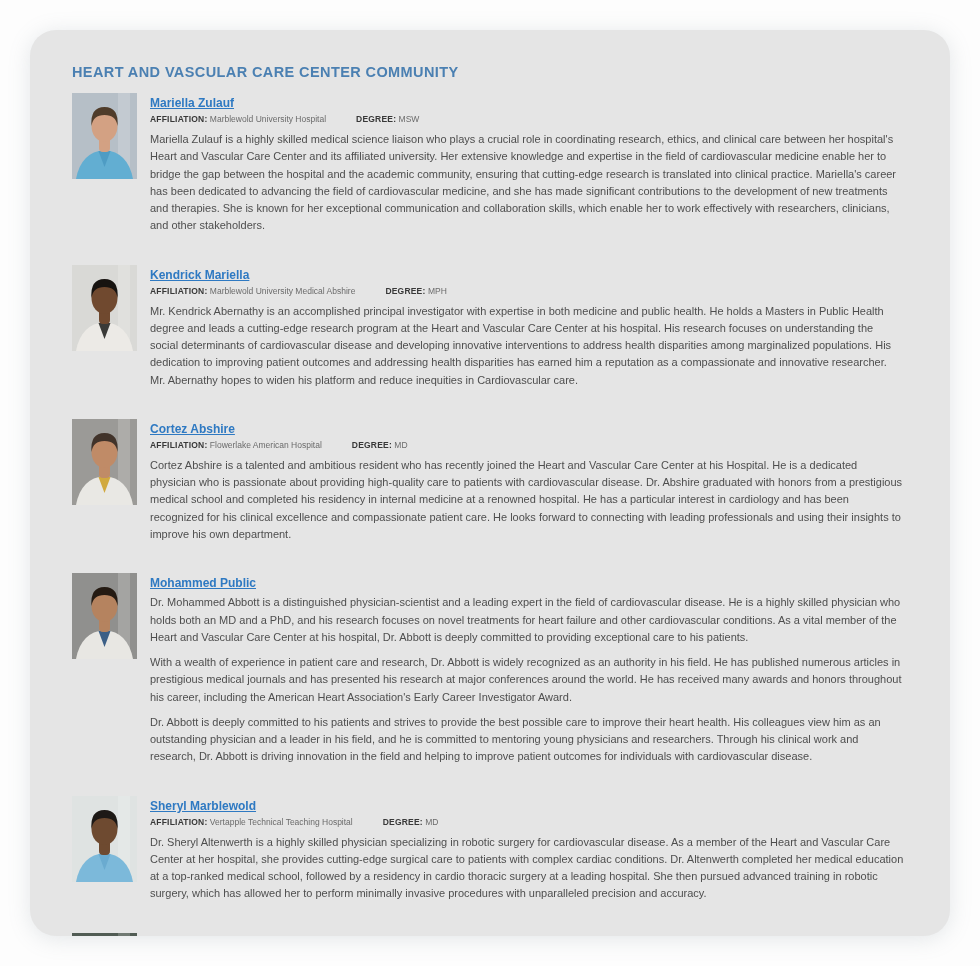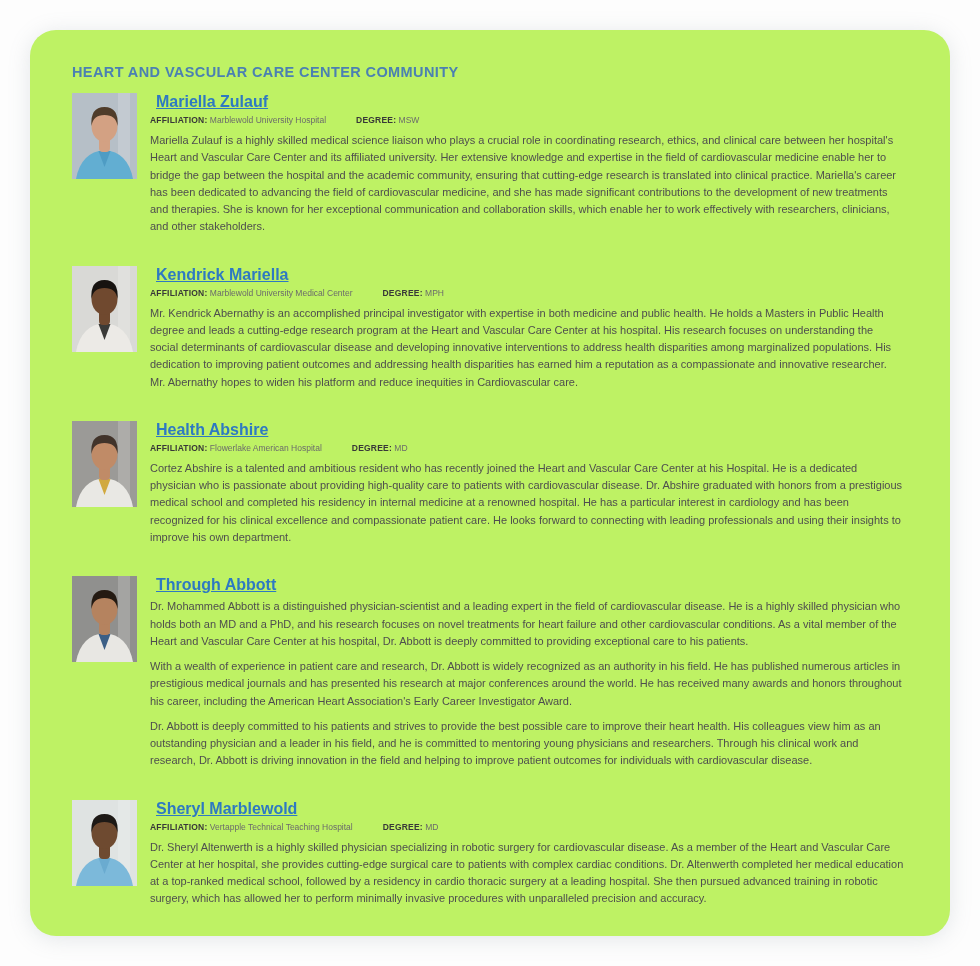--- a/index.html
+++ b/index.html
@@ -6,21 +6,21 @@
   html, body {
     width: 980px; height: 966px;
     background: #fdfdfd;
     font-family: "Liberation Sans", sans-serif;
     position: relative;
   }
   .card {
     position: absolute;
     left: 30px; top: 30px;
     width: 920px; height: 906px;
-    background: #bef264;
+    background: #e5e5e5;
     border-radius: 26px;
     box-shadow: 0 3px 22px rgba(125,138,152,0.20);
     padding: 34px 46px 26px 42px;
     overflow: hidden;
   }
   .page-title {
     color: #4b80b2;
     font-size: 14.5px;
     font-weight: 700;
     letter-spacing: 0.4px;
@@ -30,27 +30,26 @@
   .photo {
     width: 65px; height: 86px;
     flex: 0 0 65px;
     overflow: hidden;
     cursor: pointer;
   }
   .photo svg { display: block; }
   .content { flex: 1; min-width: 0; }
   .name {
     color: #2e79c2;
-    font-size: 16px;
+    font-size: 12px;
     font-weight: 700;
     text-decoration: underline;
     display: inline-block;
     margin-bottom: 4px;
     cursor: pointer;
-    margin-left: 6px;
   }
   .meta {
     font-size: 8.5px;
     color: #6b6b6b;
     margin-bottom: 7px;
     display: flex;
     gap: 30px;
     align-items: flex-end;
   }
   .meta .lbl { color: #383838; font-weight: 700; letter-spacing: 0.2px; }
@@ -100,21 +99,21 @@
             <path d="M4 86 Q9 59 32.5 57 Q56 59 61 86 Z" fill="#eceae6"></path>
             <path d="M26.5 58 L32.5 74 L38.5 58 Z" fill="#3a3a38"></path>
             <rect x="27" y="43" width="11" height="16" rx="4" fill="#70492f"></rect>
             <ellipse cx="32.5" cy="33" rx="13" ry="16" fill="#70492f"></ellipse>
             <path d="M19.5 33 Q18 14 32.5 14 Q47 14 45.5 33 Q44 22 32.5 22 Q21 22 19.5 33 Z" fill="#171310"></path>
           </svg>
         </div>
     <div class="content">
       <a class="name" href="#">Kendrick Mariella</a>
       <div class="meta">
-        <span class="meta-item"><span class="lbl">AFFILIATION:</span>&nbsp;<span class="val">Marblewold University Medical Center</span></span>
+        <span class="meta-item"><span class="lbl">AFFILIATION:</span>&nbsp;<span class="val">Marblewold University Medical Abshire</span></span>
         <span class="meta-item"><span class="lbl">DEGREE:</span>&nbsp;<span class="val">MPH</span></span>
       </div>
       <div class="bio">
             <p>Mr. Kendrick Abernathy is an accomplished principal investigator with expertise in both medicine and public health. He holds a Masters in Public Health degree and leads a cutting-edge research program at the Heart and Vascular Care Center at his hospital. His research focuses on understanding the social determinants of cardiovascular disease and developing innovative interventions to address health disparities among marginalized populations. His dedication to improving patient outcomes and addressing health disparities has earned him a reputation as a compassionate and innovative researcher. Mr. Abernathy hopes to widen his platform and reduce inequities in Cardiovascular care.</p>
           </div>
     </div>
   </div>
 
   <div class="member">
     <div class="photo">
@@ -122,21 +121,21 @@
             <rect width="65" height="86" fill="#9b9a97"></rect>
             <rect x="46" y="0" width="12" height="86" fill="rgba(255,255,255,0.18)"></rect>
             <path d="M4 86 Q9 59 32.5 57 Q56 59 61 86 Z" fill="#e9e8e4"></path>
             <path d="M26.5 58 L32.5 74 L38.5 58 Z" fill="#d1a93f"></path>
             <rect x="27" y="43" width="11" height="16" rx="4" fill="#c08b67"></rect>
             <ellipse cx="32.5" cy="33" rx="13" ry="16" fill="#c08b67"></ellipse>
             <path d="M19.5 33 Q18 14 32.5 14 Q47 14 45.5 33 Q44 22 32.5 22 Q21 22 19.5 33 Z" fill="#41332a"></path>
           </svg>
         </div>
     <div class="content">
-      <a class="name" href="#">Health Abshire</a>
+      <a class="name" href="#">Cortez Abshire</a>
       <div class="meta">
         <span class="meta-item"><span class="lbl">AFFILIATION:</span>&nbsp;<span class="val">Flowerlake American Hospital</span></span>
         <span class="meta-item"><span class="lbl">DEGREE:</span>&nbsp;<span class="val">MD</span></span>
       </div>
       <div class="bio">
             <p>Cortez Abshire is a talented and ambitious resident who has recently joined the Heart and Vascular Care Center at his Hospital. He is a dedicated physician who is passionate about providing high-quality care to patients with cardiovascular disease. Dr. Abshire graduated with honors from a prestigious medical school and completed his residency in internal medicine at a renowned hospital. He has a particular interest in cardiology and has been recognized for his clinical excellence and compassionate patient care. He looks forward to connecting with leading professionals and using their insights to improve his own department.</p>
           </div>
     </div>
   </div>
 
@@ -146,21 +145,21 @@
             <rect width="65" height="86" fill="#90908e"></rect>
             <rect x="46" y="0" width="12" height="86" fill="rgba(255,255,255,0.18)"></rect>
             <path d="M4 86 Q9 59 32.5 57 Q56 59 61 86 Z" fill="#e8e7e3"></path>
             <path d="M26.5 58 L32.5 74 L38.5 58 Z" fill="#3c5f86"></path>
             <rect x="27" y="43" width="11" height="16" rx="4" fill="#b5835f"></rect>
             <ellipse cx="32.5" cy="33" rx="13" ry="16" fill="#b5835f"></ellipse>
             <path d="M19.5 33 Q18 14 32.5 14 Q47 14 45.5 33 Q44 22 32.5 22 Q21 22 19.5 33 Z" fill="#241a12"></path>
           </svg>
         </div>
     <div class="content">
-      <a class="name" href="#">Through Abbott</a>
+      <a class="name" href="#">Mohammed Public</a>
       <div class="bio">
             <p>Dr. Mohammed Abbott is a distinguished physician-scientist and a leading expert in the field of cardiovascular disease. He is a highly skilled physician who holds both an MD and a PhD, and his research focuses on novel treatments for heart failure and other cardiovascular conditions. As a vital member of the Heart and Vascular Care Center at his hospital, Dr. Abbott is deeply committed to providing exceptional care to his patients.</p>
             <p>With a wealth of experience in patient care and research, Dr. Abbott is widely recognized as an authority in his field. He has published numerous articles in prestigious medical journals and has presented his research at major conferences around the world. He has received many awards and honors throughout his career, including the American Heart Association's Early Career Investigator Award.</p>
             <p>Dr. Abbott is deeply committed to his patients and strives to provide the best possible care to improve their heart health. His colleagues view him as an outstanding physician and a leader in his field, and he is committed to mentoring young physicians and researchers. Through his clinical work and research, Dr. Abbott is driving innovation in the field and helping to improve patient outcomes for individuals with cardiovascular disease.</p>
           </div>
     </div>
   </div>
 
   <div class="member">
     <div class="photo">

